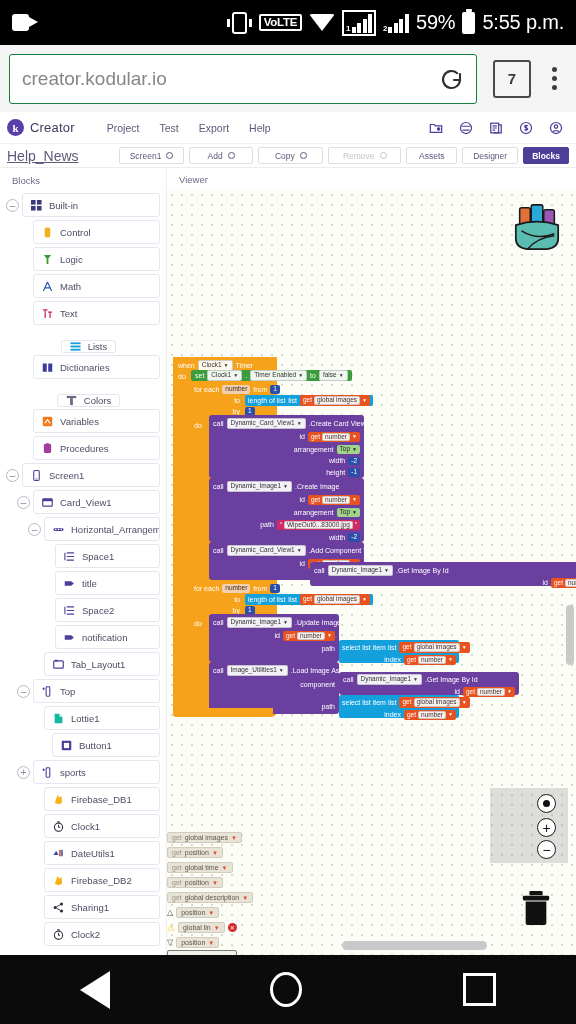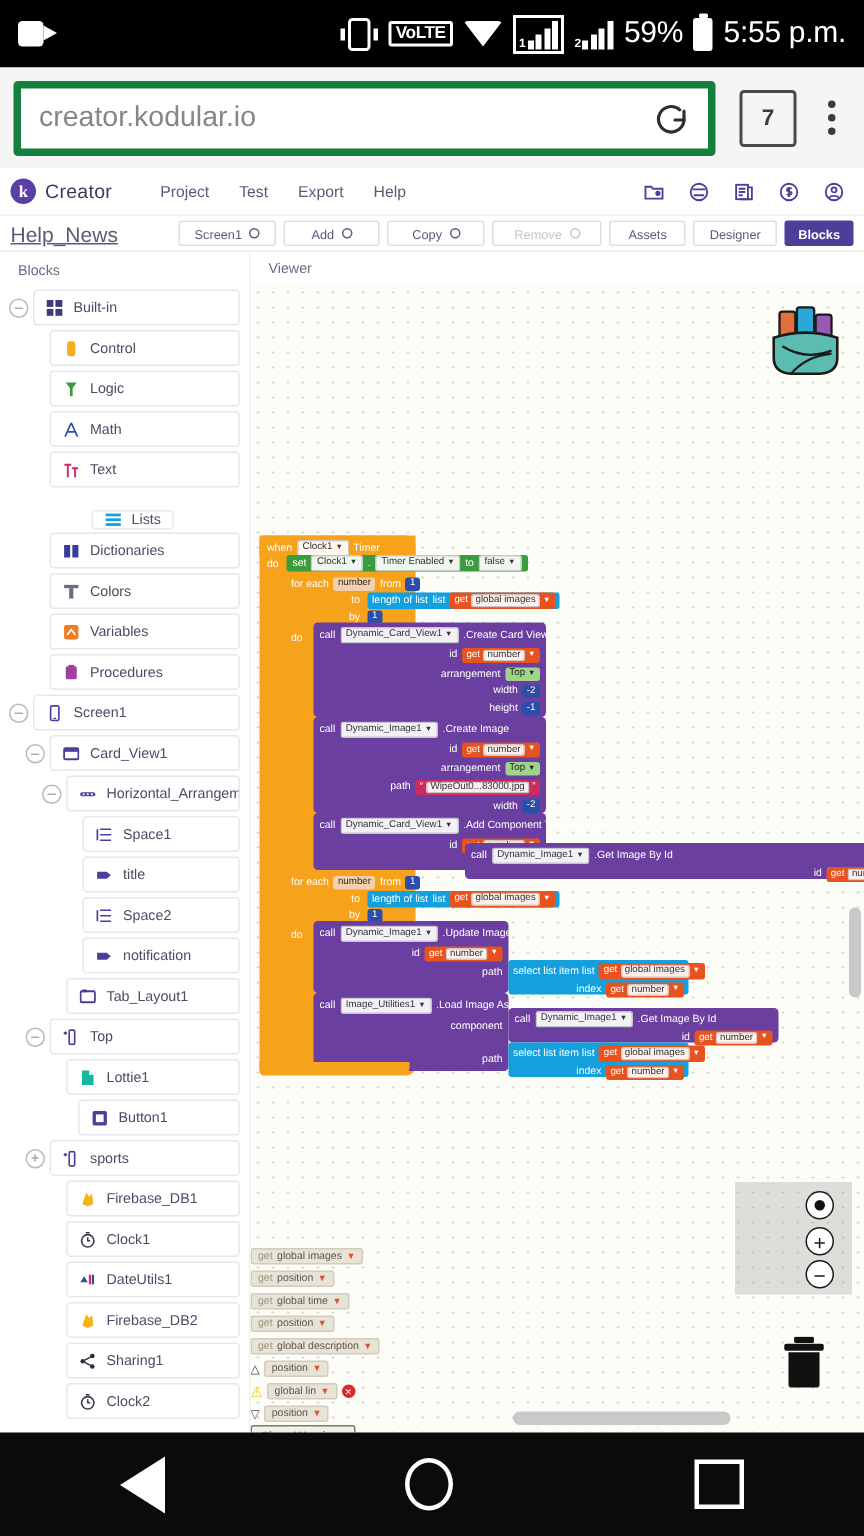--- a/index.html
+++ b/index.html
@@ -38,21 +38,21 @@
   .batt { width: 13px; height: 22px; background: #fff; border-radius: 2px; position: relative; }
   .batt::before { content:""; position:absolute; top:-3px; left:3.5px; width:6px; height:3px; background:#fff; border-radius:1px;}
   .clock { font-size: 20px; color:#fff; letter-spacing:-0.2px; }
 
   
   .browser {
     position: absolute; top: 45px; left: 0; width: 576px; height: 67px;
     background: #f5f5f5; display: flex; align-items: center; padding: 0 9px;
   }
   .urlbar {
-    flex: 1; height: 50px; background: #fff; border: 5px solid #15803d; border-radius: 3px;
+    flex: 1; height: 50px; background: #fff; border: 1px solid #15803d; border-radius: 3px;
     display: flex; align-items: center; padding: 0 12px;
   }
   .url-text { flex: 1; color: #868686; font-size: 19px; }
   .reload { width: 24px; height: 24px; position: relative; }
   .tabcount {
     width: 38px; height: 38px; border: 2.5px solid #4a4a4a; border-radius: 3px;
     margin-left: 16px; display: flex; align-items: center; justify-content: center;
     font-size: 15px; color: #3c3c3c; font-weight: 600;
   }
   .kebab { width: 26px; margin-left: 10px; display:flex; flex-direction:column; align-items:center; gap:4px; }
@@ -389,21 +389,21 @@
           <span class="toggle blank"></span>
           <div class="pill">
             <span class="micon">
               <svg viewBox="0 0 12 12" width="11" height="11">
                 <path d="M0.8 1.5 h4.4 v9 H0.8 Z M6.8 1.5 h4.4 v9 H6.8 Z" fill="#3b3b9c"></path>
               </svg>
             </span>
             <span>Dictionaries</span>
           </div>
         </div>
-        <div class="tree-row" style="padding-left: 17px; padding-right: 6px;">
+        <div class="tree-row" style="padding-left: 17px; padding-right: 6px; flex-direction: column;">
           <span class="toggle blank"></span>
           <div class="pill">
             <span class="micon">
               <svg viewBox="0 0 12 12" width="11" height="11">
                 <rect x="0.8" y="1" width="10.4" height="2.4" fill="#6a6a80"></rect>
                 <rect x="4.5" y="3.4" width="3" height="7.6" fill="#6a6a80"></rect>
               </svg>
             </span>
             <span>Colors</span>
           </div>

